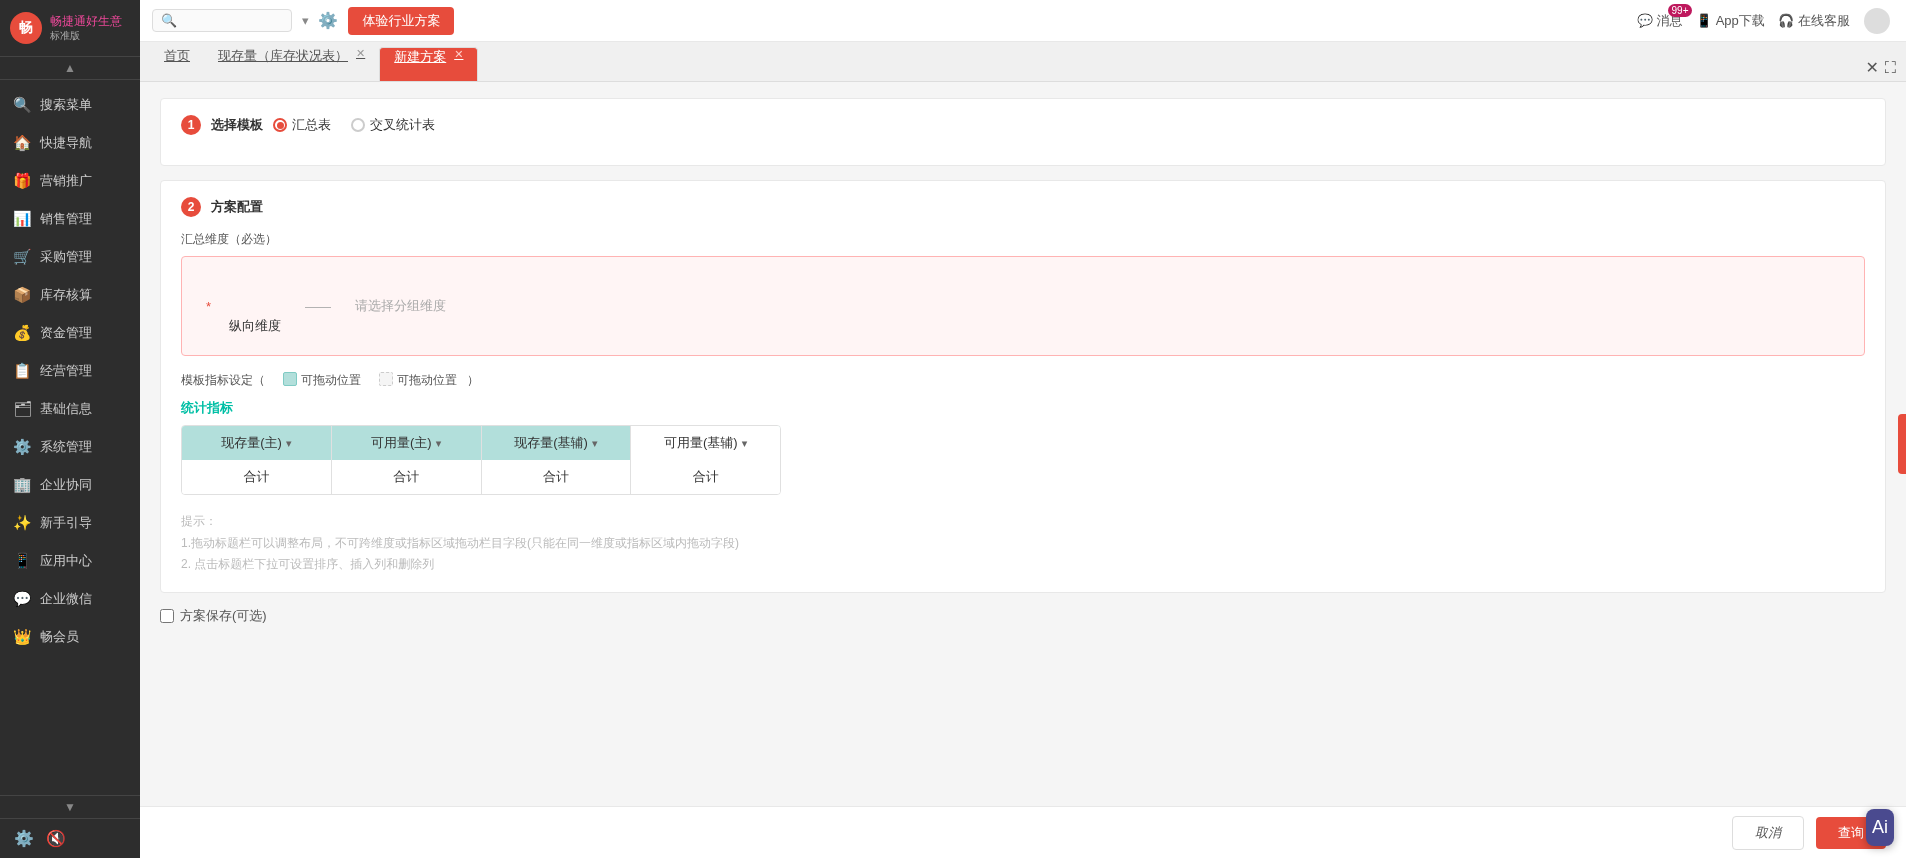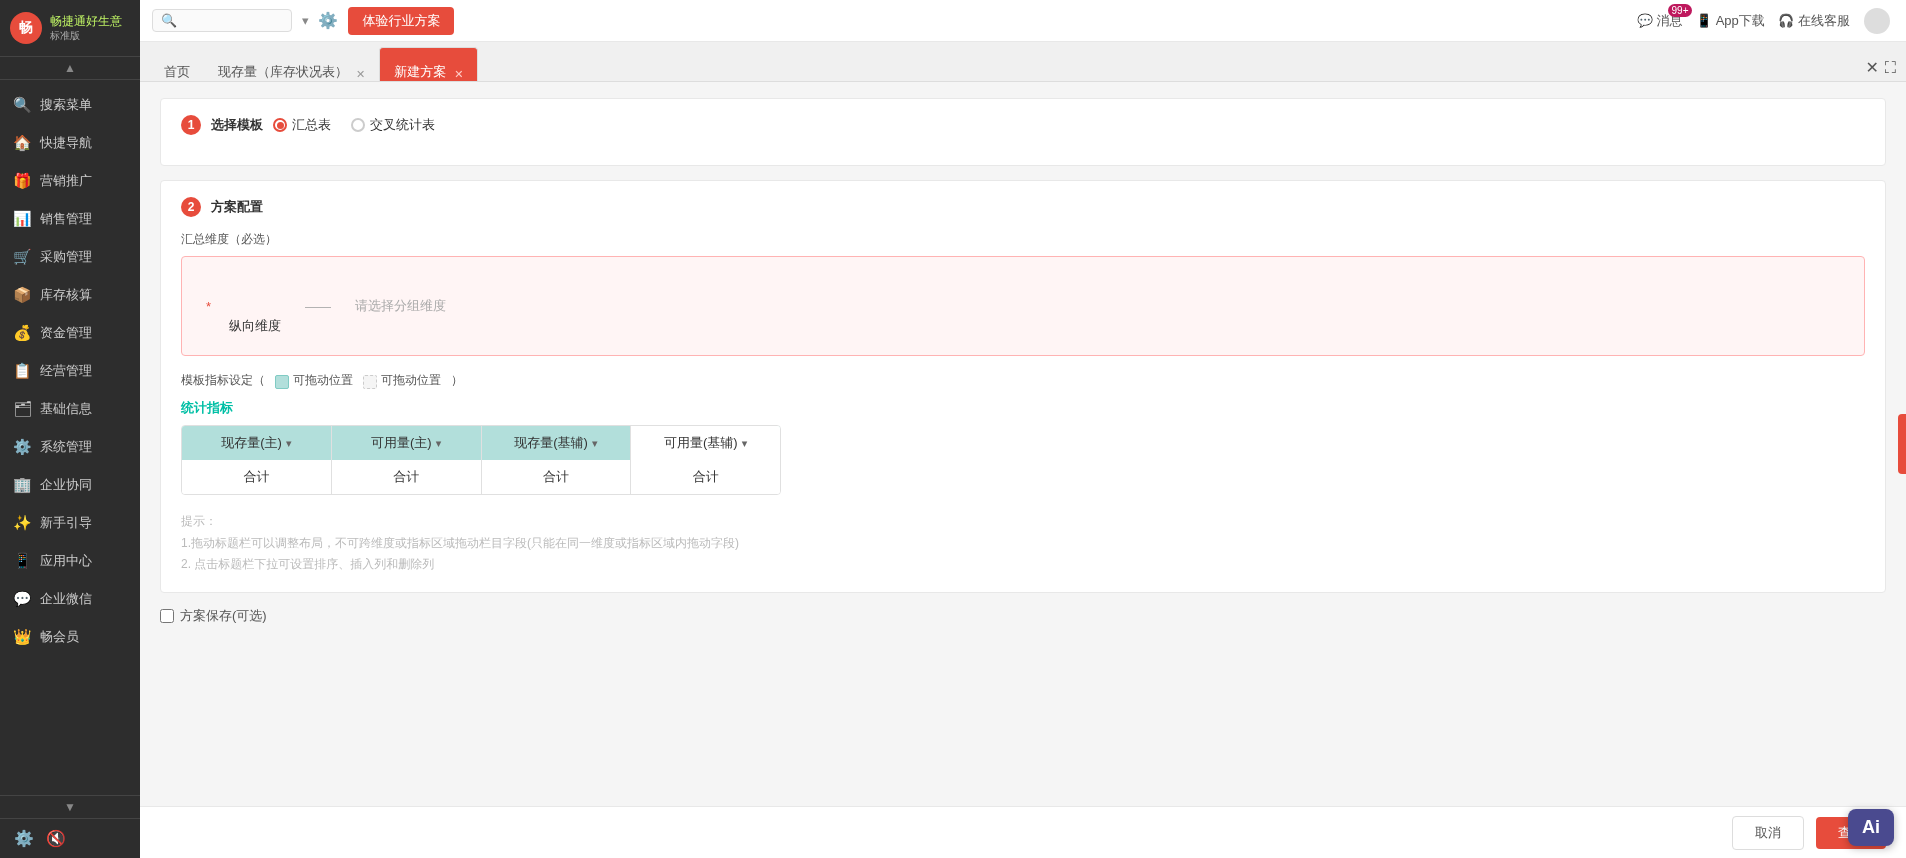--- a/index.html
+++ b/index.html
@@ -22,21 +22,21 @@
       gap: 8px;
       border-bottom: 1px solid #444;
     }
     .logo-icon {
       width: 32px; height: 32px;
       background: #e74c3c;
       border-radius: 50%;
       display: flex; align-items: center; justify-content: center;
       color: white; font-size: 14px; font-weight: bold;
     }
-    .logo-text { font-size: 12px; color: #bef264; line-height: 1.4; }
+    .logo-text { font-size: 12px; color: #ec4899; line-height: 1.4; }
     .logo-badge { font-size: 10px; color: #aaa; }
     .sidebar-nav { flex: 1; overflow-y: auto; padding: 6px 0; }
     .sidebar-item {
       display: flex; align-items: center; gap: 8px;
       padding: 10px 14px;
       cursor: pointer; color: #ccc; font-size: 13px;
     }
     .sidebar-item-icon { width: 18px; height: 18px; display: flex; align-items: center; justify-content: center; font-size: 15px; }
     .sidebar-footer {
       padding: 10px 14px;
@@ -82,23 +82,23 @@
     
     .tab-bar {
       height: 40px;
       background: #f0f0f0;
       display: flex;
       align-items: flex-end;
       padding: 0 10px;
       border-bottom: 1px solid #ddd;
     }
     .tab {
-      height: 34px; display: flex; align-items: flex-end; gap: 6px;
+      height: 34px; display: flex; align-items: flex-start; gap: 6px;
       padding: 0 14px; font-size: 13px; cursor: pointer;
-      border-radius: 4px 4px 0 0; background: #f0f0f0; color: #555;
+      border-radius: 4px 4px 0 0; background: #f0f0f0; color: #555; text-decoration: underline;
     }
     .tab.active { background: #fff; color: #333; border: 1px solid #ddd; border-bottom: none; }
     .tab-close { font-size: 11px; color: #999; cursor: pointer; margin-left: 2px; }
     .tab.new-scheme { background: #e74c3c; color: #fff; }
     .tab.new-scheme .tab-close { color: #ffccc7; }
 
     
     .content {
       flex: 1; overflow-y: auto; padding: 16px 20px;
       background: #f5f5f5; position: relative;
@@ -142,21 +142,21 @@
       display: flex; align-items: center; gap: 16px;
     }
     .dim-required { color: #e74c3c; margin-right: 2px; }
     .dim-name { font-size: 13px; color: #333; margin-top: 40px; }
     .dim-dash { color: #aaa; margin: 0 8px; }
     .dim-placeholder { color: #aaa; font-size: 13px; }
 
     
     .metrics-section { margin-top: 16px; }
     .metrics-label-row { display: flex; align-items: center; gap: 10px; margin-bottom: 10px; font-size: 12px; color: #555; }
-    .legend-item { display: flex; align-items: flex-end; gap: 4px; }
+    .legend-item { display: flex; align-items: flex-start; gap: 4px; margin-left: 8px; }
     .legend-box { width: 14px; height: 14px; border-radius: 2px; }
     .legend-drag { background: #b2dfdb; border: 1px solid #80cbc4; }
     .legend-nodrag { background: #f5f5f5; border: 1px dashed #ccc; }
 
     .metrics-title { font-size: 13px; color: #00bfa5; font-weight: bold; margin-bottom: 8px; }
 
     
     .metrics-table { border: 1px solid #e0e0e0; border-radius: 4px; overflow: hidden; width: 600px; }
     .metrics-table-header { display: flex; background: #e0f7f4; }
     .metrics-table-body { display: flex; background: #fff; }
@@ -181,21 +181,21 @@
     
     .bottom-bar {
       height: 52px; background: #fff;
       border-top: 1px solid #e8e8e8;
       display: flex; align-items: center; justify-content: flex-end;
       padding: 0 20px; gap: 12px;
     }
     .btn-cancel {
       padding: 7px 22px; border: 1px solid #ddd;
       background: #fff; border-radius: 4px; font-size: 13px;
-      color: #555; cursor: pointer;
+      color: #555; cursor: pointer; font-style: italic;
     }
     .btn-query {
       padding: 7px 22px; background: #e74c3c;
       border: none; border-radius: 4px; font-size: 13px;
       color: #fff; cursor: pointer;
     }
 
     
     .right-panel-btn {
       position: absolute; right: 0; top: 50%; transform: translateY(-50%);
@@ -448,15 +448,15 @@
     <div class="right-panel-btn"></div>
   </div>
 
   <div class="bottom-bar">
     <button class="btn-cancel">取消</button>
     <button class="btn-query">查询</button>
   </div>
 
 </div>
 
-<div style="position:fixed;bottom:12px;right:12px;background:#4a4a8f;color:white;border-radius:8px;padding:8px 14px;font-size:18px;font-weight:bold;cursor:pointer;box-shadow:0 2px 8px rgba(0,0,0,0.3);">
+<div style="position:fixed;bottom:12px;right:12px;background:#4a4a8f;color:white;border-radius:8px;padding:8px 6px;font-size:18px;font-weight:normal;cursor:pointer;box-shadow:0 2px 8px rgba(0,0,0,0.3);">
   <span>Ai</span>
 </div>
 
 </body></html>

